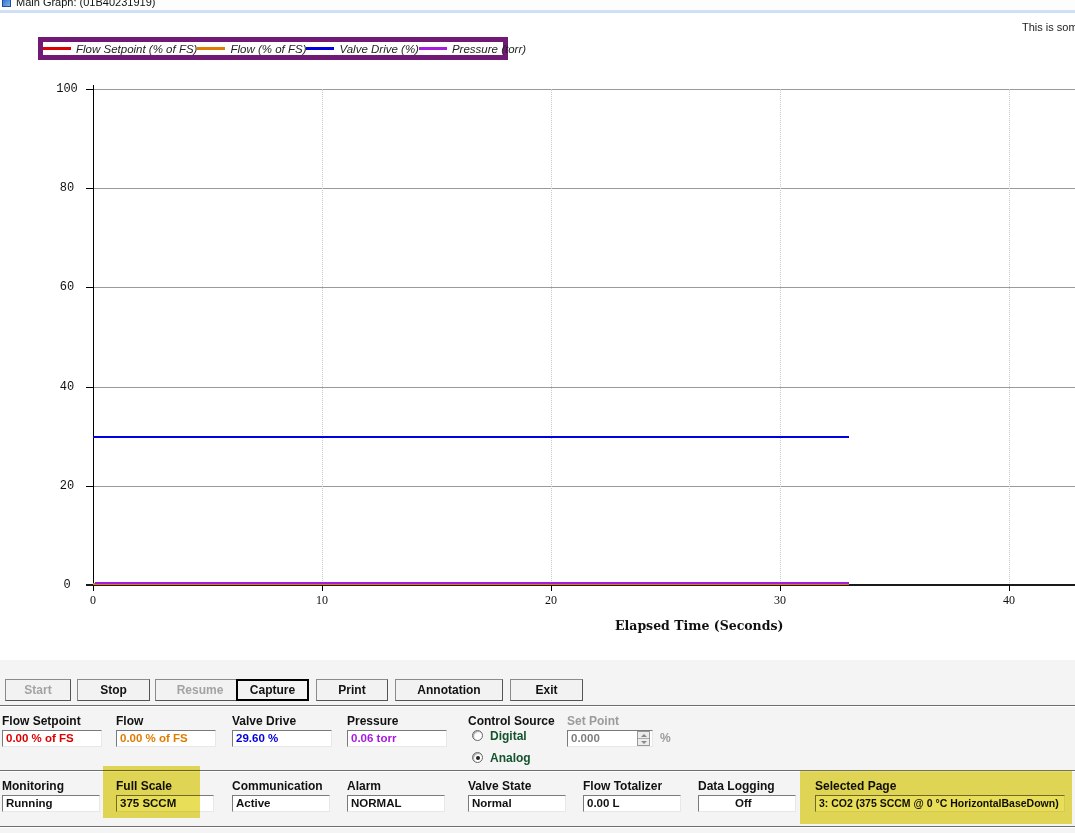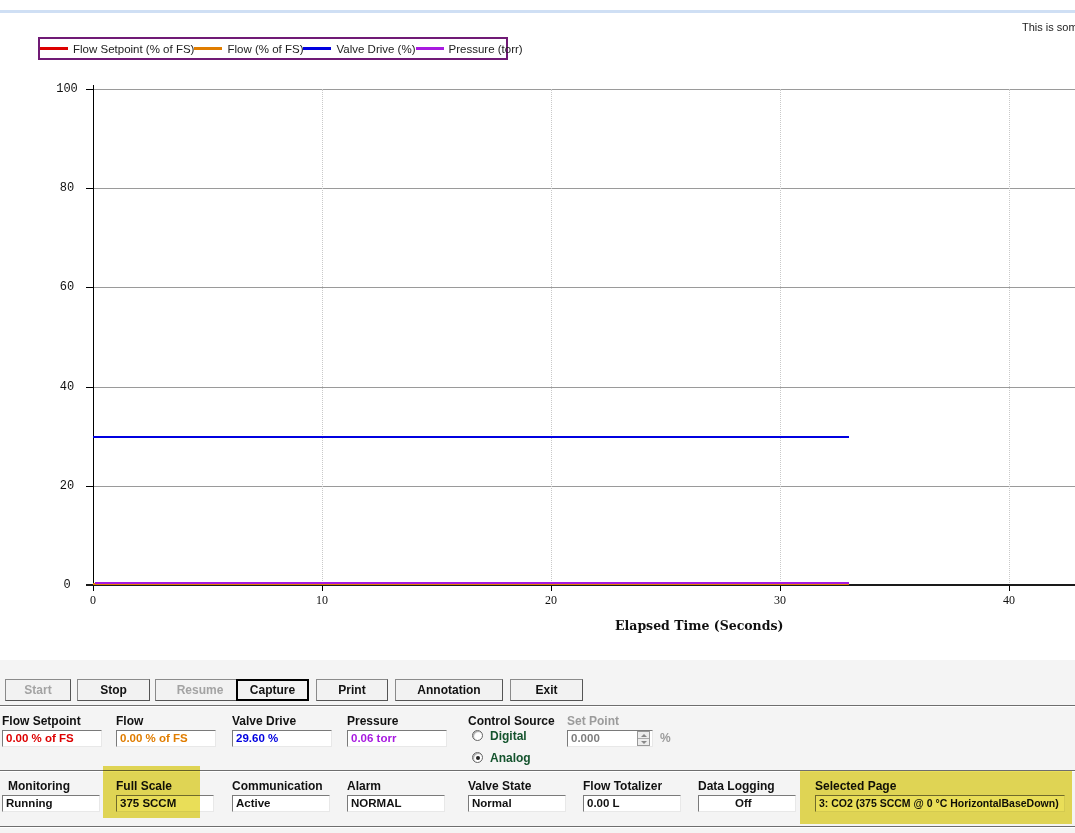--- a/index.html
+++ b/index.html
@@ -12,21 +12,21 @@
   .titlebar .win-icon { position:absolute; left:2px; top:-2px; width:9px; height:9px;
       background:linear-gradient(135deg,#2f6fd0,#7fb0e8); border:1px solid #1d4fa0; }
   .titlebar .title-text { position:absolute; left:16px; top:-4px; font-size:11px; color:#111; }
   .titlebar-strip { position:absolute; left:0; top:10px; width:1075px; height:3px; background:#cfdff4; }
 
   
   .annotation { position:absolute; left:1022px; top:21px; font-size:11px; color:#222; white-space:nowrap; }
 
   
   .legend { position:absolute; left:38px; top:37px; width:470px; height:23px; background:#fff;
-            border:2px solid #701a75; display:flex; align-items:center; justify-content:space-evenly; }
+            border:5px solid #701a75; display:flex; align-items:center; justify-content:space-evenly;font-style:italic; }
   .legend-item { display:flex; align-items:center; gap:5px; }
   .legend-swatch { width:28px; height:3px; }
   .legend-label { font-size:11.5px; color:#222; white-space:nowrap; }
 
   
   .chart { position:absolute; left:0; top:0; width:1075px; height:660px; }
   .gridline-h { position:absolute; height:1px; background:#9a9a9a; }
   .gridline-v { position:absolute; width:0; border-left:1px dotted #c9c9c9; }
   .axis-y { position:absolute; width:1px; background:#000; }
   .axis-x { position:absolute; height:2px; background:#1a1a1a; }
@@ -72,20 +72,24 @@
   .spin .up::after { top:2px; border-bottom:3px solid #888; }
   .spin .dn::after { top:2px; border-top:3px solid #888; }
 
   .hl { position:absolute; background:#e9de58; mix-blend-mode:multiply; pointer-events:none; z-index:50; }
 </style>
 </head>
 <body>
 
 <div class="screen">
 
+  <div class="titlebar">
+    <div class="win-icon"></div>
+    <div class="title-text">Main Graph: (01B40231919)</div>
+  </div>
   <div class="titlebar-strip"></div>
 
   <div class="annotation">This is som</div>
 
   <div class="legend" id="legend">
       <div class="legend-item">
         <div class="legend-swatch" style="background: rgb(221, 0, 0);"></div>
         <div class="legend-label">Flow Setpoint (% of FS)</div>
       </div>
       <div class="legend-item">
@@ -175,21 +179,21 @@
     <div class="fld-label dim" style="left:567px; top:54px">Set Point</div>
     <div class="fld-box" style="left:567px; top:70px; width:86px; color:#7d7d7d;">0.000</div>
     <div class="spin" style="left:637px; top:71px">
       <div class="up"></div>
       <div class="dn"></div>
     </div>
     <div class="fld-label dim" style="left:660px; top:71px">%</div>
 
     <div class="sep" style="top:110px"></div>
     <div id="status-row">
-        <div class="fld-label" style="left: 8px; top: 119px;">Monitoring</div>
+        <div class="fld-label" style="left: 2px; top: 119px;">Monitoring</div>
         <div class="fld-box" style="left: 2px; top: 135px; width: 98px; color: rgb(17, 17, 17);">Running</div>
         <div class="fld-label" style="left: 116px; top: 119px;">Full Scale</div>
         <div class="fld-box" style="left: 116px; top: 135px; width: 98px; color: rgb(17, 17, 17);">375 SCCM</div>
         <div class="fld-label" style="left: 232px; top: 119px;">Communication</div>
         <div class="fld-box" style="left: 232px; top: 135px; width: 98px; color: rgb(17, 17, 17);">Active</div>
         <div class="fld-label" style="left: 347px; top: 119px;">Alarm</div>
         <div class="fld-box" style="left: 347px; top: 135px; width: 98px; color: rgb(17, 17, 17);">NORMAL</div>
         <div class="fld-label" style="left: 468px; top: 119px;">Valve State</div>
         <div class="fld-box" style="left: 468px; top: 135px; width: 98px; color: rgb(17, 17, 17);">Normal</div>
         <div class="fld-label" style="left: 583px; top: 119px;">Flow Totalizer</div>

